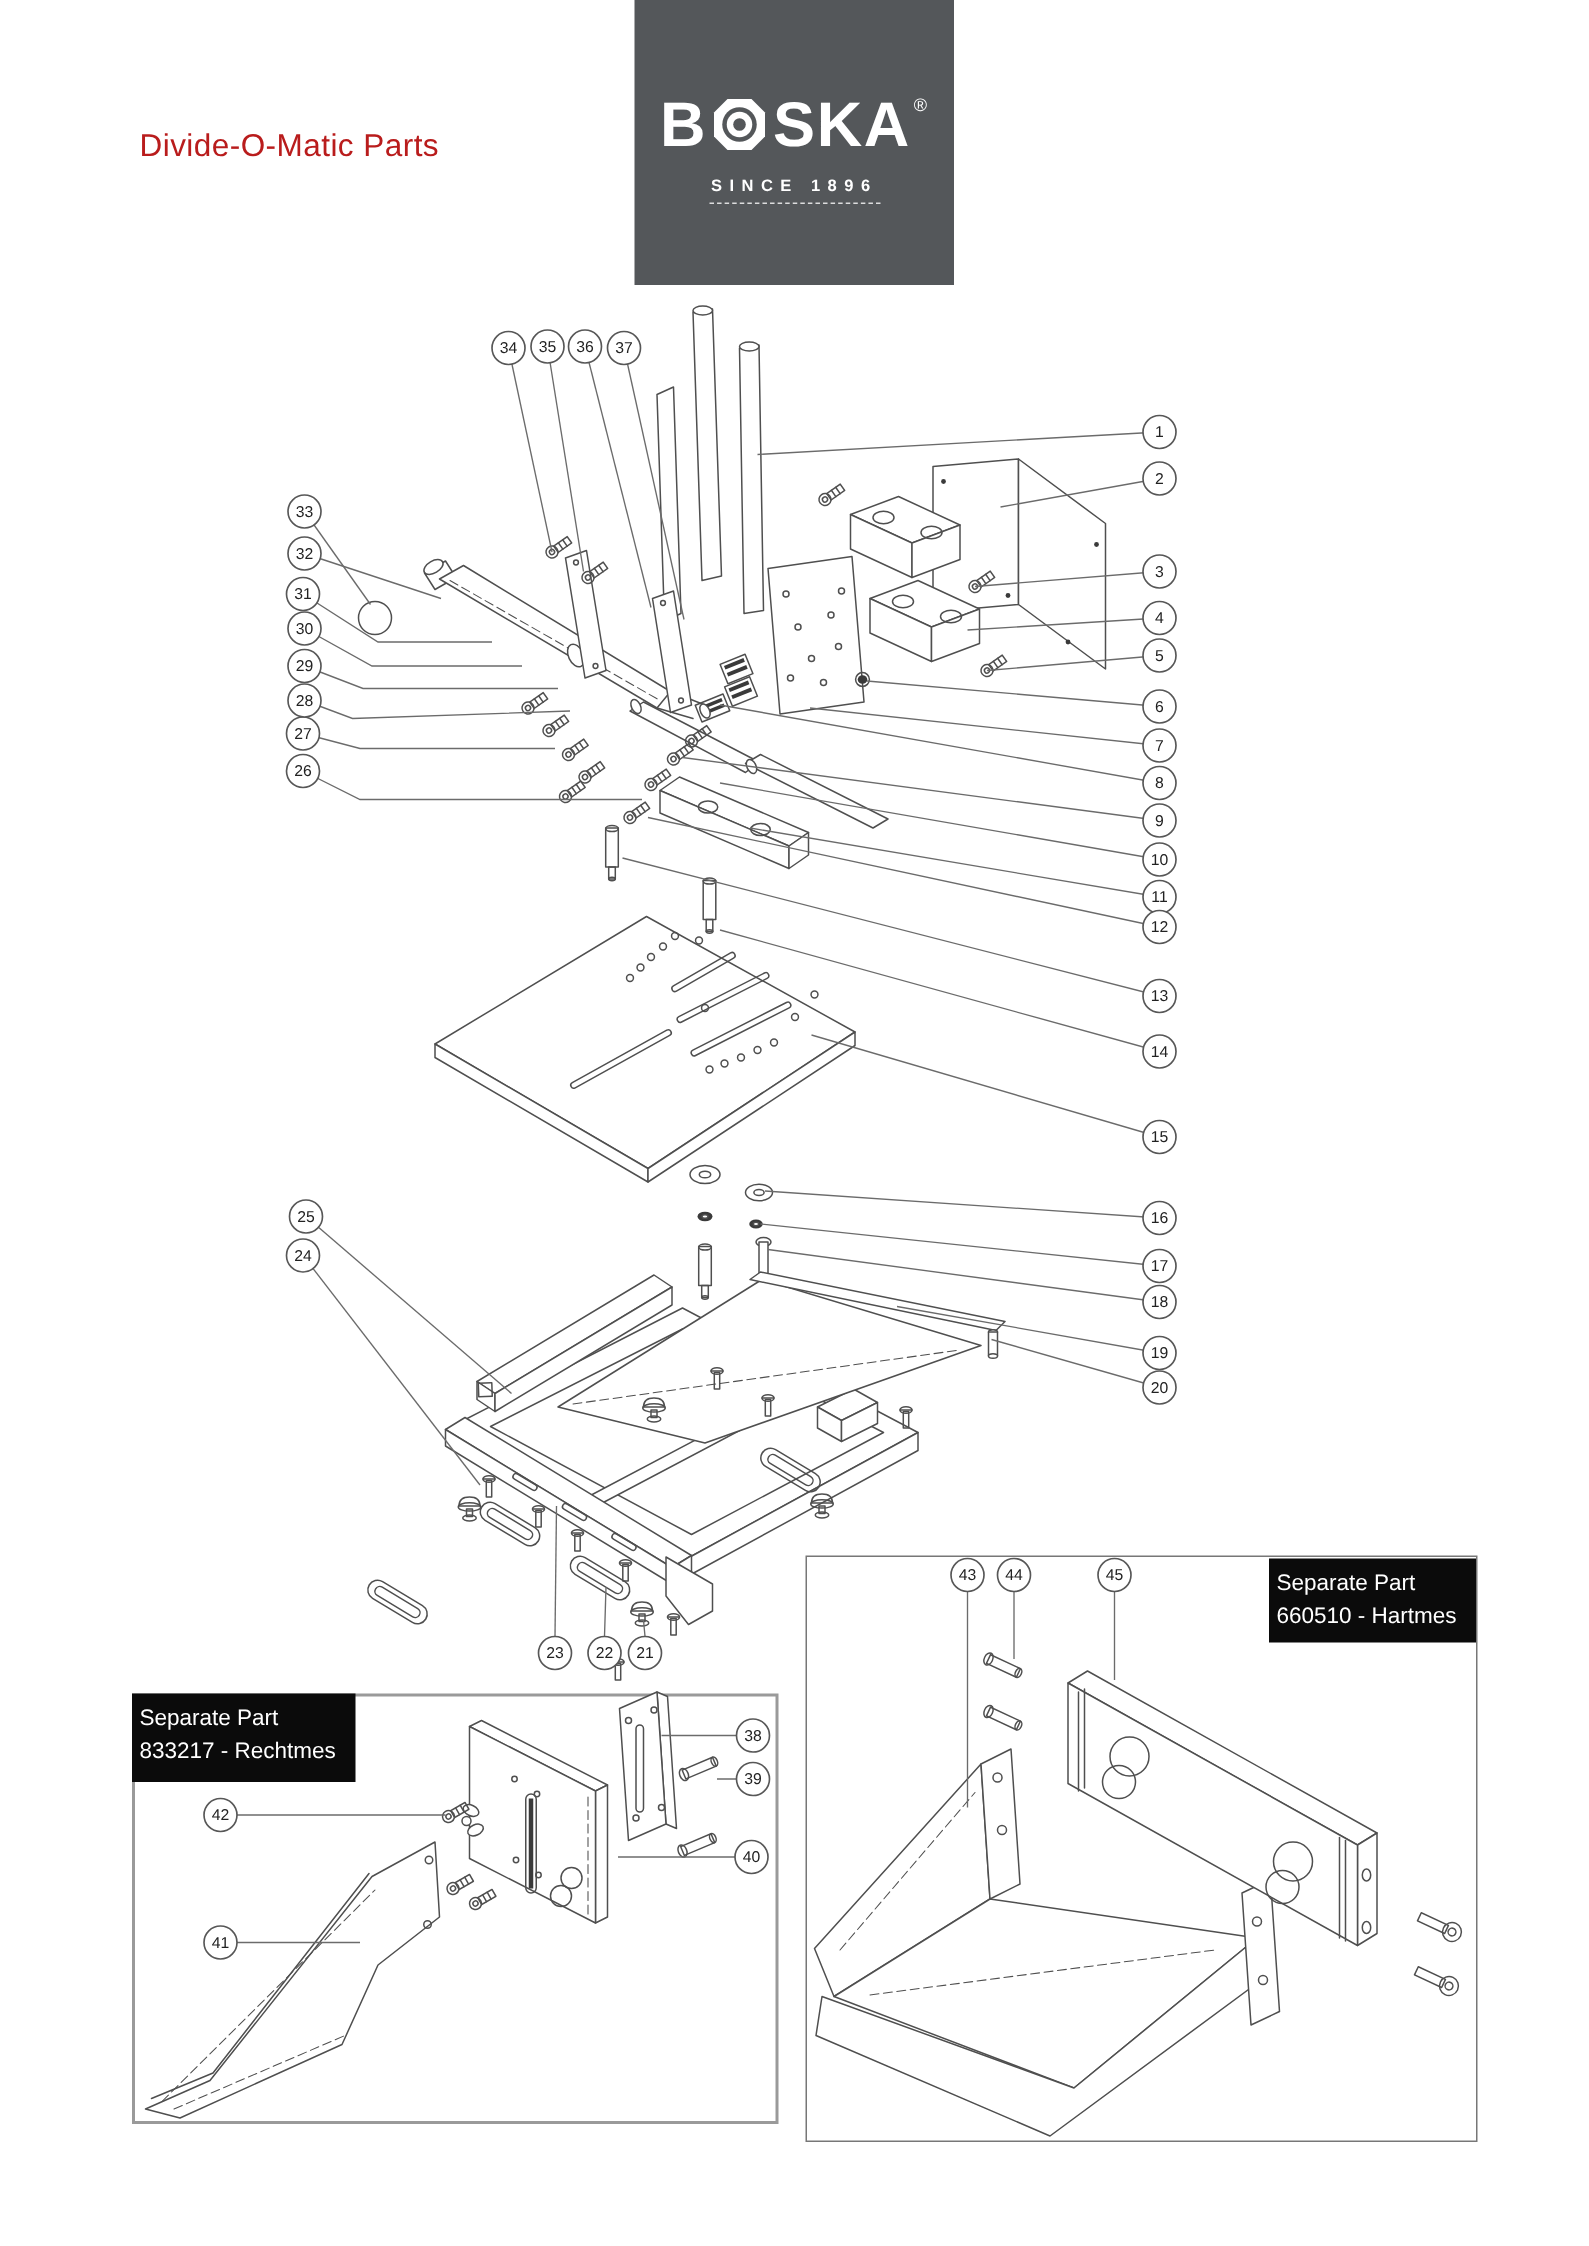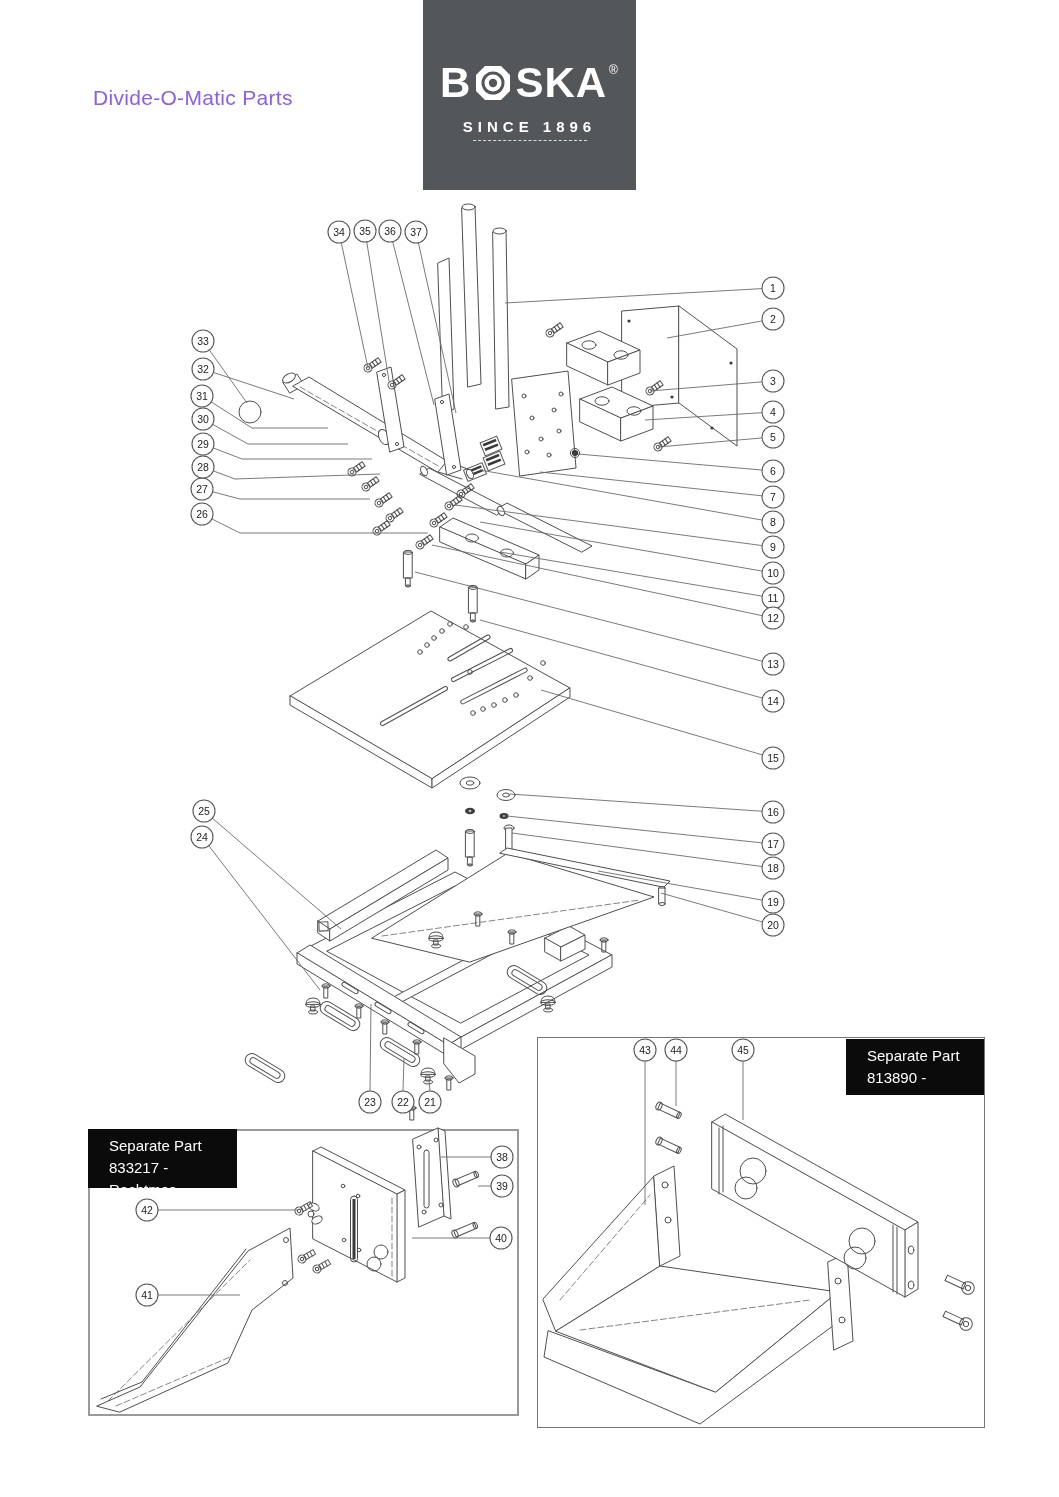--- a/index.html
+++ b/index.html
@@ -1,30 +1,30 @@
 <!DOCTYPE html>
 <html><head>
 <meta charset="utf-8">
 <style>
   html,body{margin:0;padding:0;background:#fff;}
   .page{position:relative;width:1059px;height:1497px;background:#ffffff;overflow:hidden;
         font-family:"Liberation Sans",sans-serif;}
-  .title{position:absolute;left:93px;top:86px;font-size:21px;color:#8b5cf6;letter-spacing:.3px;}
+  .title{position:absolute;left:93px;top:86px;font-size:21px;color:#b91c1c;letter-spacing:.3px;}
   .logo{position:absolute;left:423px;top:0;width:213px;height:190px;background:#54575a;
         box-sizing:border-box;display:flex;flex-direction:column;align-items:center;padding-top:62px;z-index:4;}
   .brand{display:flex;align-items:center;color:#fff;font-weight:bold;font-size:42px;line-height:1;letter-spacing:1px;}
   .brand .reg{font-size:12px;align-self:flex-start;margin-top:2px;margin-left:2px;font-weight:normal;}
   .brand .o-icon{width:40px;height:40px;margin:0 2px;display:block;}
-  .tagline{margin-top:14px;color:#fff;font-size:15px;font-weight:bold;letter-spacing:5px;}
+  .tagline{margin-top:14px;color:#fff;font-size:11px;font-weight:bold;letter-spacing:5px;}
   .rule{margin-top:5px;width:114px;border-top:1.5px dashed rgba(255,255,255,.8);}
   .sep-box{position:absolute;box-sizing:border-box;z-index:1;}
   .sep-box.left{left:88px;top:1129px;width:431px;height:287px;border:2px solid #9a9a9a;}
   .sep-box.right{left:537px;top:1037px;width:448px;height:391px;border:1.5px solid #777;}
   .sep-label{position:absolute;background:#0b0b0b;color:#fff;font-size:15px;line-height:1.45;
-             padding:6px 21px;box-sizing:border-box;z-index:5;}
+             padding:6px 5px;box-sizing:border-box;z-index:5;}
   .sep-label.left{left:88px;top:1129px;width:149px;height:59px;}
   .sep-label.right{left:846px;top:1039px;width:138px;height:56px;}
   svg.diagram{position:absolute;left:0;top:0;z-index:2;}
   .art *{stroke:#4f4f4f;stroke-width:1;fill:none;stroke-linejoin:round;stroke-linecap:round;}
   .art .f{fill:#ffffff;}
   .art .dk{fill:#3a3a3a;stroke:none;}
   .art .dash{stroke-dasharray:6 3;stroke-width:.7;}
   #leader-layer polyline{fill:none;stroke:#6b6b6b;stroke-width:.9;}
   #callout-layer circle{fill:#fff;stroke:#575757;stroke-width:1.1;}
   #callout-layer text{font-family:"Liberation Sans",sans-serif;font-size:10.5px;fill:#222;
@@ -55,21 +55,21 @@
 
   <div class="sep-box left"></div>
   <div class="sep-box right"></div>
 
   <div class="sep-label left">
     <div>Separate Part</div>
     <div>833217 - Rechtmes</div>
   </div>
   <div class="sep-label right">
     <div>Separate Part</div>
-    <div>813890 - Hartmes</div>
+    <div>660510 - Hartmes</div>
   </div>
 
   <svg class="diagram" width="1059" height="1497" viewBox="0 0 1059 1497">
     <defs>
       <g id="screw">
         <circle class="f" cx="0" cy="0" r="4"></circle>
           <circle cx="0" cy="0" r="1.7"></circle>
         <rect class="f" x="3.2" y="-2.6" width="11" height="5.2"></rect>
         <line x1="7" y1="-2.6" x2="7" y2="2.6"></line>
           <line x1="10.5" y1="-2.6" x2="10.5" y2="2.6"></line>

